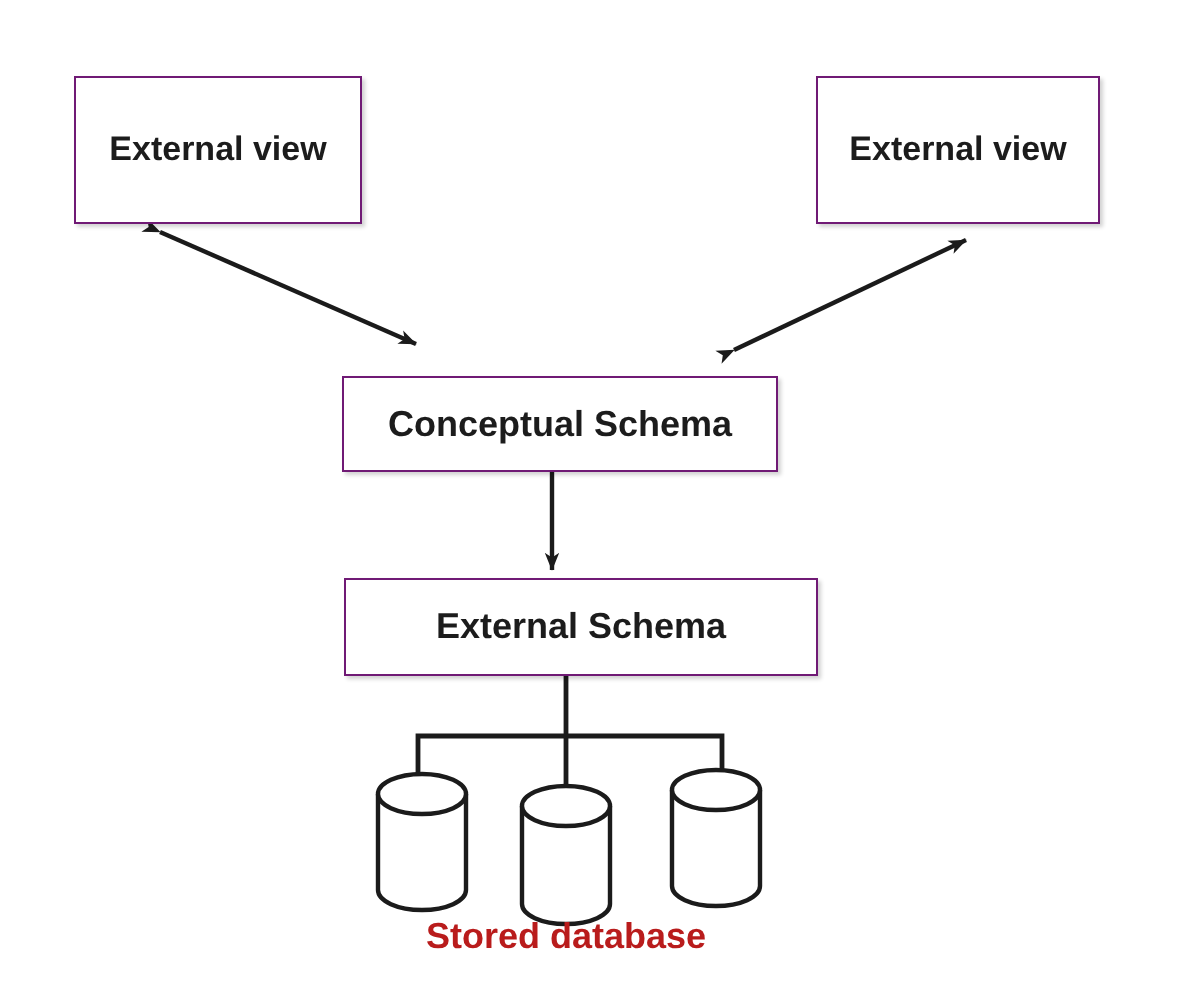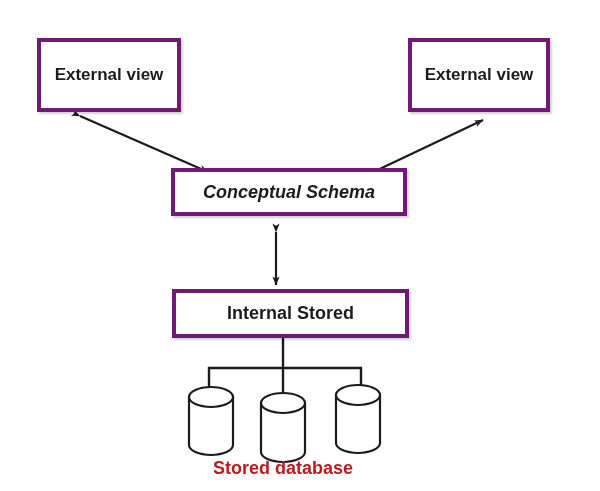--- a/index.html
+++ b/index.html
@@ -11,36 +11,36 @@
     position: relative;
     width: 600px;
     height: 491px;
     background: #ffffff;
     font-family: "Liberation Sans", "DejaVu Sans", sans-serif;
     overflow: hidden;
   }
   .node-box {
     position: absolute;
     background: #ffffff;
-    border: 4px solid #701a75;
+    border: 1px solid #701a75;
     box-shadow: 1.5px 1.5px 2px rgba(0,0,0,0.18);
     display: flex;
     align-items: center;
     justify-content: center;
     box-sizing: border-box;
   }
   .node-label {
     font-weight: bold;
     color: #1c1c1c;
     letter-spacing: 0px;
     white-space: nowrap;
   }
   #ext-left   { left: 37px;  top: 38px;  width: 144px; height: 74px; }
   #ext-right  { left: 408px; top: 38px;  width: 142px; height: 74px; }
-  #conceptual { left: 171px; top: 168px; width: 236px; height: 48px; font-style: italic; }
+  #conceptual { left: 171px; top: 188px; width: 218px; height: 48px; }
   #internal   { left: 172px; top: 289px; width: 237px; height: 49px; }
   #ext-left .node-label,
   #ext-right .node-label { font-size: 17px; }
   #conceptual .node-label,
   #internal .node-label  { font-size: 18px; }
   #connector-layer {
     position: absolute;
     left: 0; top: 0;
     width: 600px;
     height: 491px;
@@ -100,18 +100,18 @@
 
   <div id="ext-right" class="node-box">
     <span class="node-label">External view</span>
   </div>
 
   <div id="conceptual" class="node-box">
     <span class="node-label">Conceptual Schema</span>
   </div>
 
   <div id="internal" class="node-box">
-    <span class="node-label">Internal Stored</span>
+    <span class="node-label">External Schema</span>
   </div>
 
   <div id="stored-db-caption">Stored database</div>
 
 </div>
 
 </body></html>

